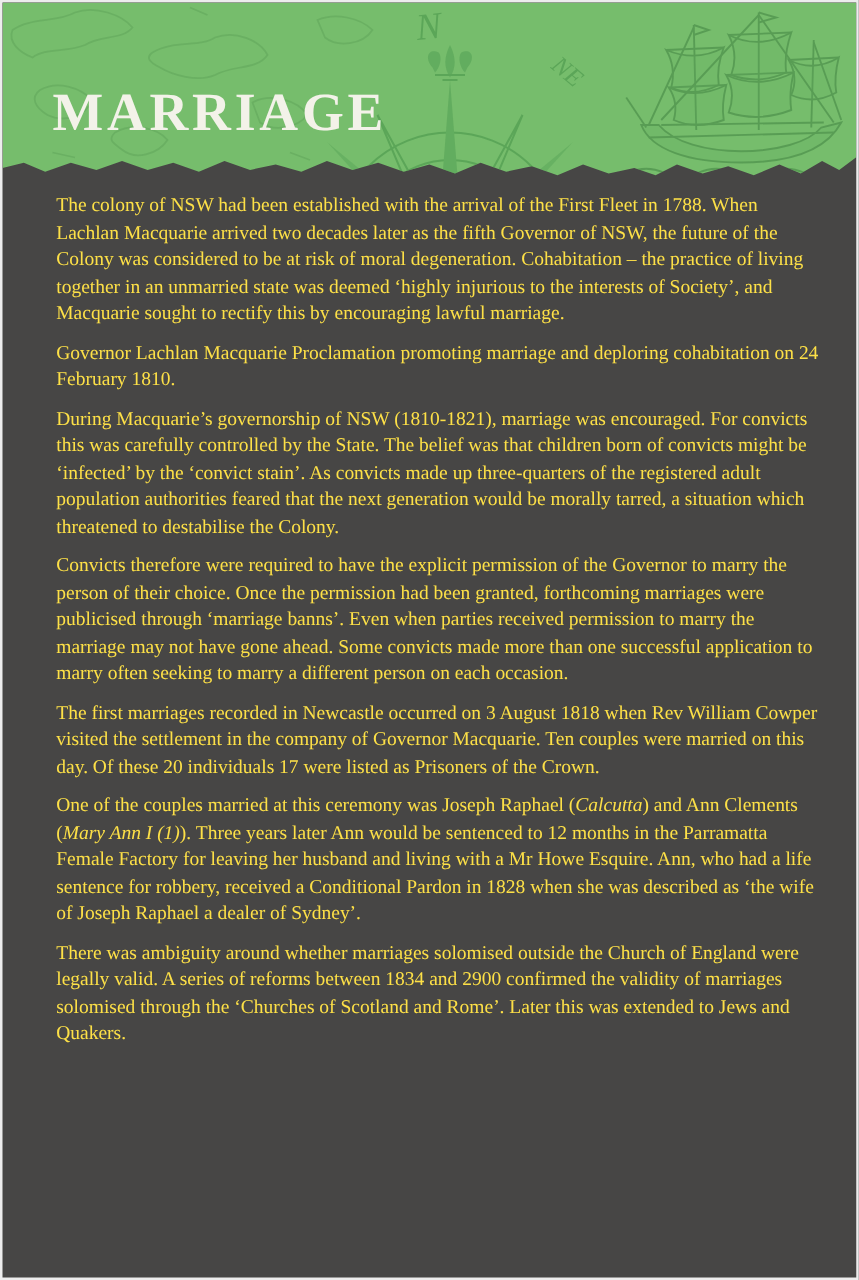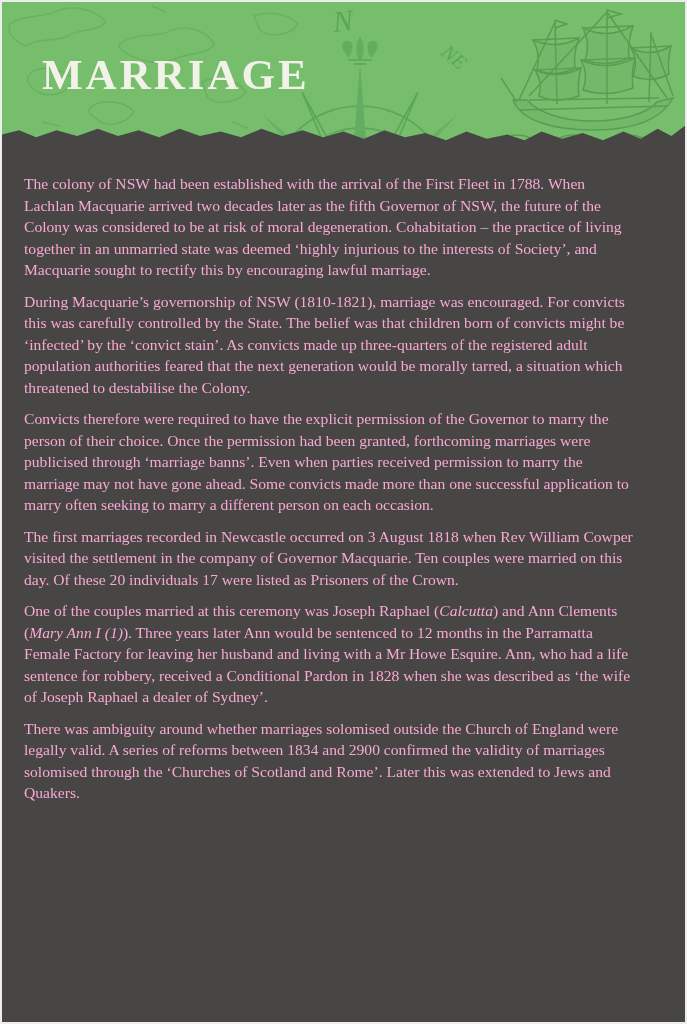--- a/index.html
+++ b/index.html
@@ -30,34 +30,33 @@
       23% 94%, 20% 89%, 17% 93%, 14% 88%, 11% 93%, 8% 89%, 5% 94%,
       2.5% 89%, 0 92%
     );
   }
   .banner-art { position: absolute; top: 0; left: 0; }
   .art-map    { left: 0;    top: 0; opacity: 0.16; }
   .art-compass{ left: 240px; top: 0; opacity: 0.45; }
   .art-ship   { right: -4px; top: 2px; left: auto; opacity: 0.40; }
   .title {
     position: absolute;
-    left: 40px; top: 48px;
+    left: 40px; top: 64px;
     font-size: 43px;
     font-weight: 600;
     letter-spacing: 3px;
     color: #f3f2e9;
     font-family: "Liberation Serif", "DejaVu Serif", serif;
   }
   
   .content {
     position: absolute;
-    left: 22px; top: 152px;
+    left: 43px; top: 152px;
     width: 614px;
-    color: #f9a8d4;
-    margin-top: 19px;
+    color: #fde047;
   }
   .para {
     font-size: 15.6px;
     line-height: 21.5px;
     margin-bottom: 10px;
     text-align: left;
   }
   .para em { font-style: italic; }
   svg text {
     font-family: "Liberation Serif", "DejaVu Serif", serif;
@@ -132,20 +131,21 @@
       <path d="M4,134 Q18,128 32,134 T60,134 T88,134 T116,134 T144,134 T172,134 T188,134"></path>
       <path d="M16,144 Q30,138 44,144 T72,144 T100,144 T128,144 T156,144 T184,144"></path>
     </svg>
 
     <h1 class="title">MARRIAGE</h1>
   </header>
 
   <main class="content">
 
   <p class="para"><span>The colony of NSW had been established with the arrival of the First Fleet in 1788. When Lachlan Macquarie arrived two decades later as the fifth Governor of NSW, the future of the Colony was considered to be at risk of moral degeneration. Cohabitation – the practice of living together in an unmarried state was deemed ‘highly injurious to the interests of Society’, and Macquarie sought to rectify this by encouraging lawful marriage.</span></p>
+      <p class="para"><span>Governor Lachlan Macquarie Proclamation promoting marriage and deploring cohabitation on 24 February 1810.</span></p>
       <p class="para"><span>During Macquarie’s governorship of NSW (1810-1821), marriage was encouraged. For convicts this was carefully controlled by the State. The belief was that children born of convicts might be ‘infected’ by the ‘convict stain’. As convicts made up three-quarters of the registered adult population authorities feared that the next generation would be morally tarred, a situation which threatened to destabilise the Colony.</span></p>
       <p class="para"><span>Convicts therefore were required to have the explicit permission of the Governor to marry the person of their choice. Once the permission had been granted, forthcoming marriages were publicised through ‘marriage banns’. Even when parties received permission to marry the marriage may not have gone ahead. Some convicts made more than one successful application to marry often seeking to marry a different person on each occasion.</span></p>
       <p class="para"><span>The first marriages recorded in Newcastle occurred on 3 August 1818 when Rev William Cowper visited the settlement in the company of Governor Macquarie. Ten couples were married on this day. Of these 20 individuals 17 were listed as Prisoners of the Crown.</span></p>
       <p class="para"><span>One of the couples married at this ceremony was Joseph Raphael (</span><em>Calcutta</em><span>) and Ann Clements (</span><em>Mary Ann I (1)</em><span>). Three years later Ann would be sentenced to 12 months in the Parramatta Female Factory for leaving her husband and living with a Mr Howe Esquire. Ann, who had a life sentence for robbery, received a Conditional Pardon in 1828 when she was described as ‘the wife of Joseph Raphael a dealer of Sydney’.</span></p>
       <p class="para"><span>There was ambiguity around whether marriages solomised outside the Church of England were legally valid. A series of reforms between 1834 and 2900 confirmed the validity of marriages solomised through the ‘Churches of Scotland and Rome’. Later this was extended to Jews and Quakers.</span></p>
     </main>
 
 </div>
 
 </body></html>

